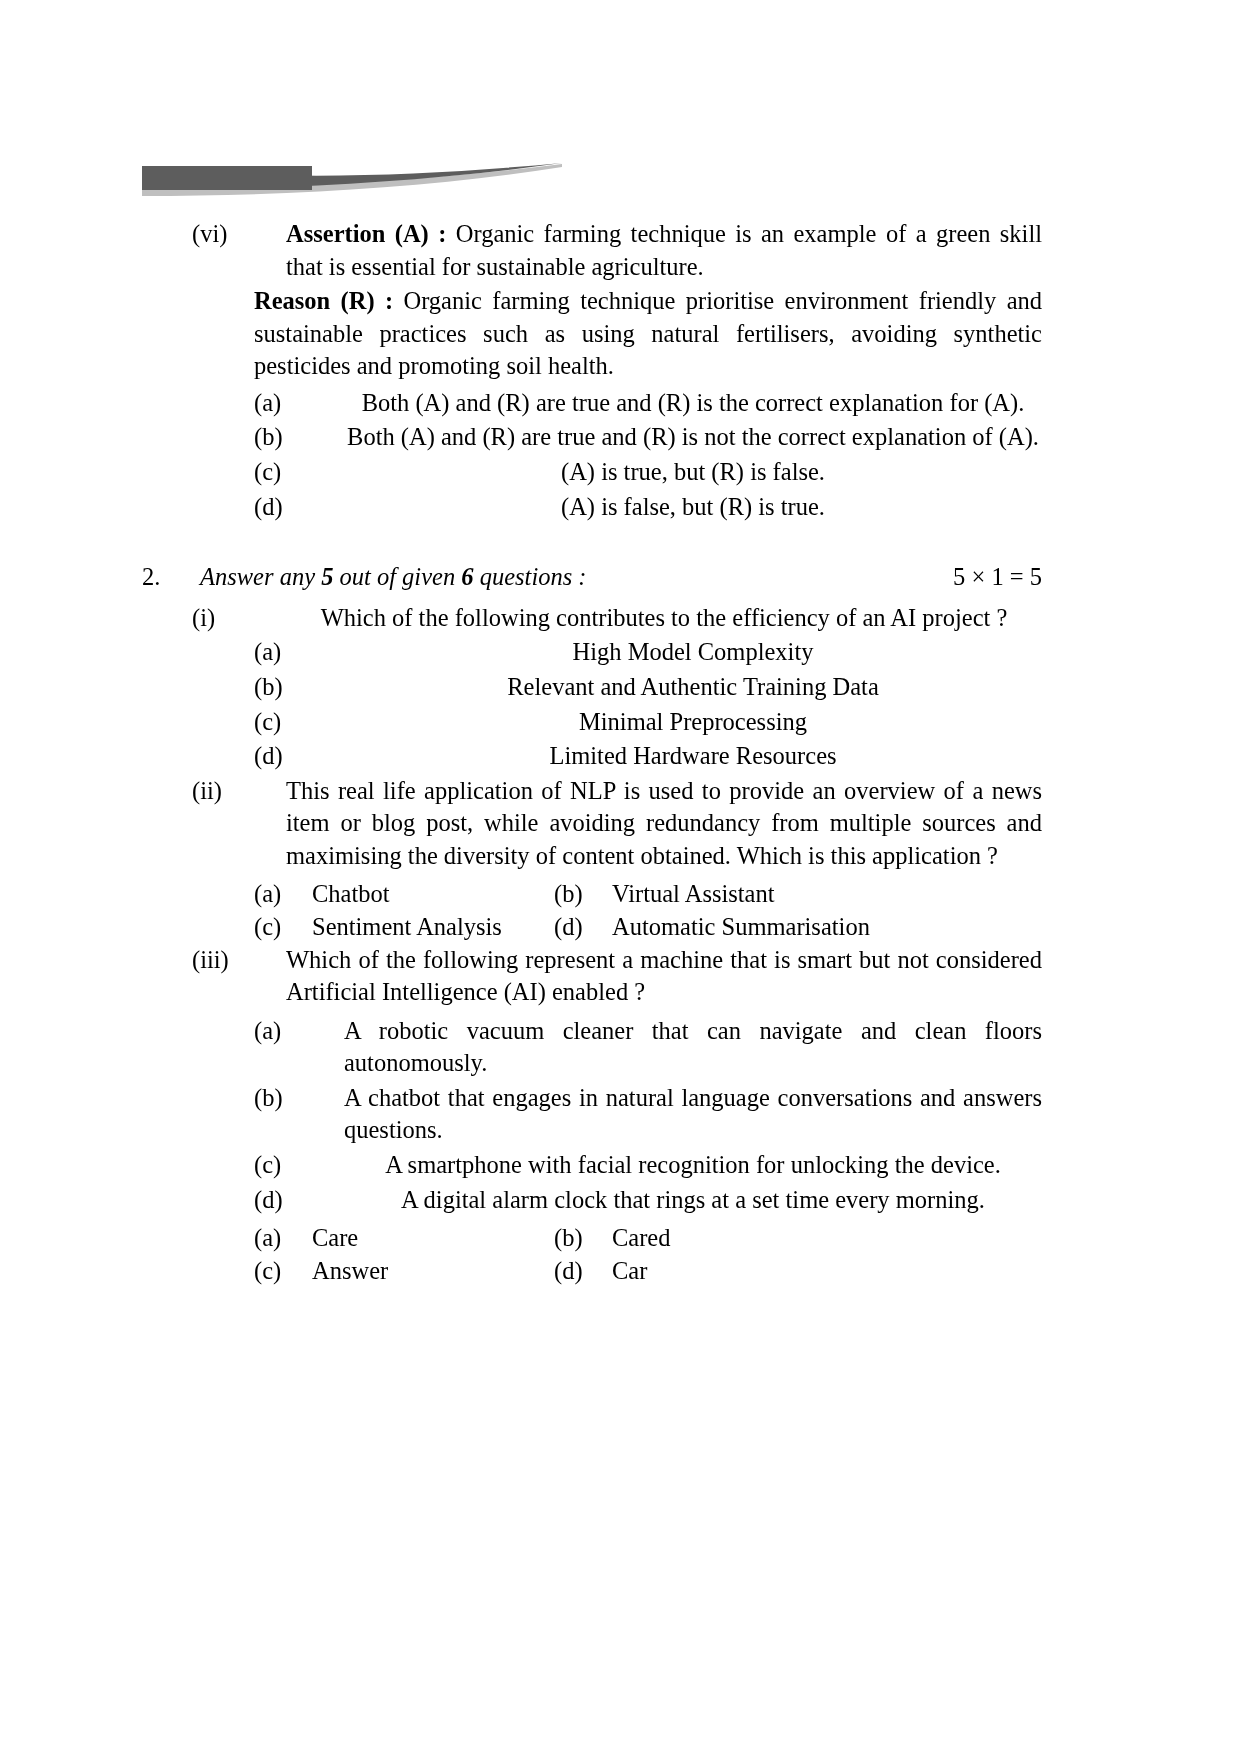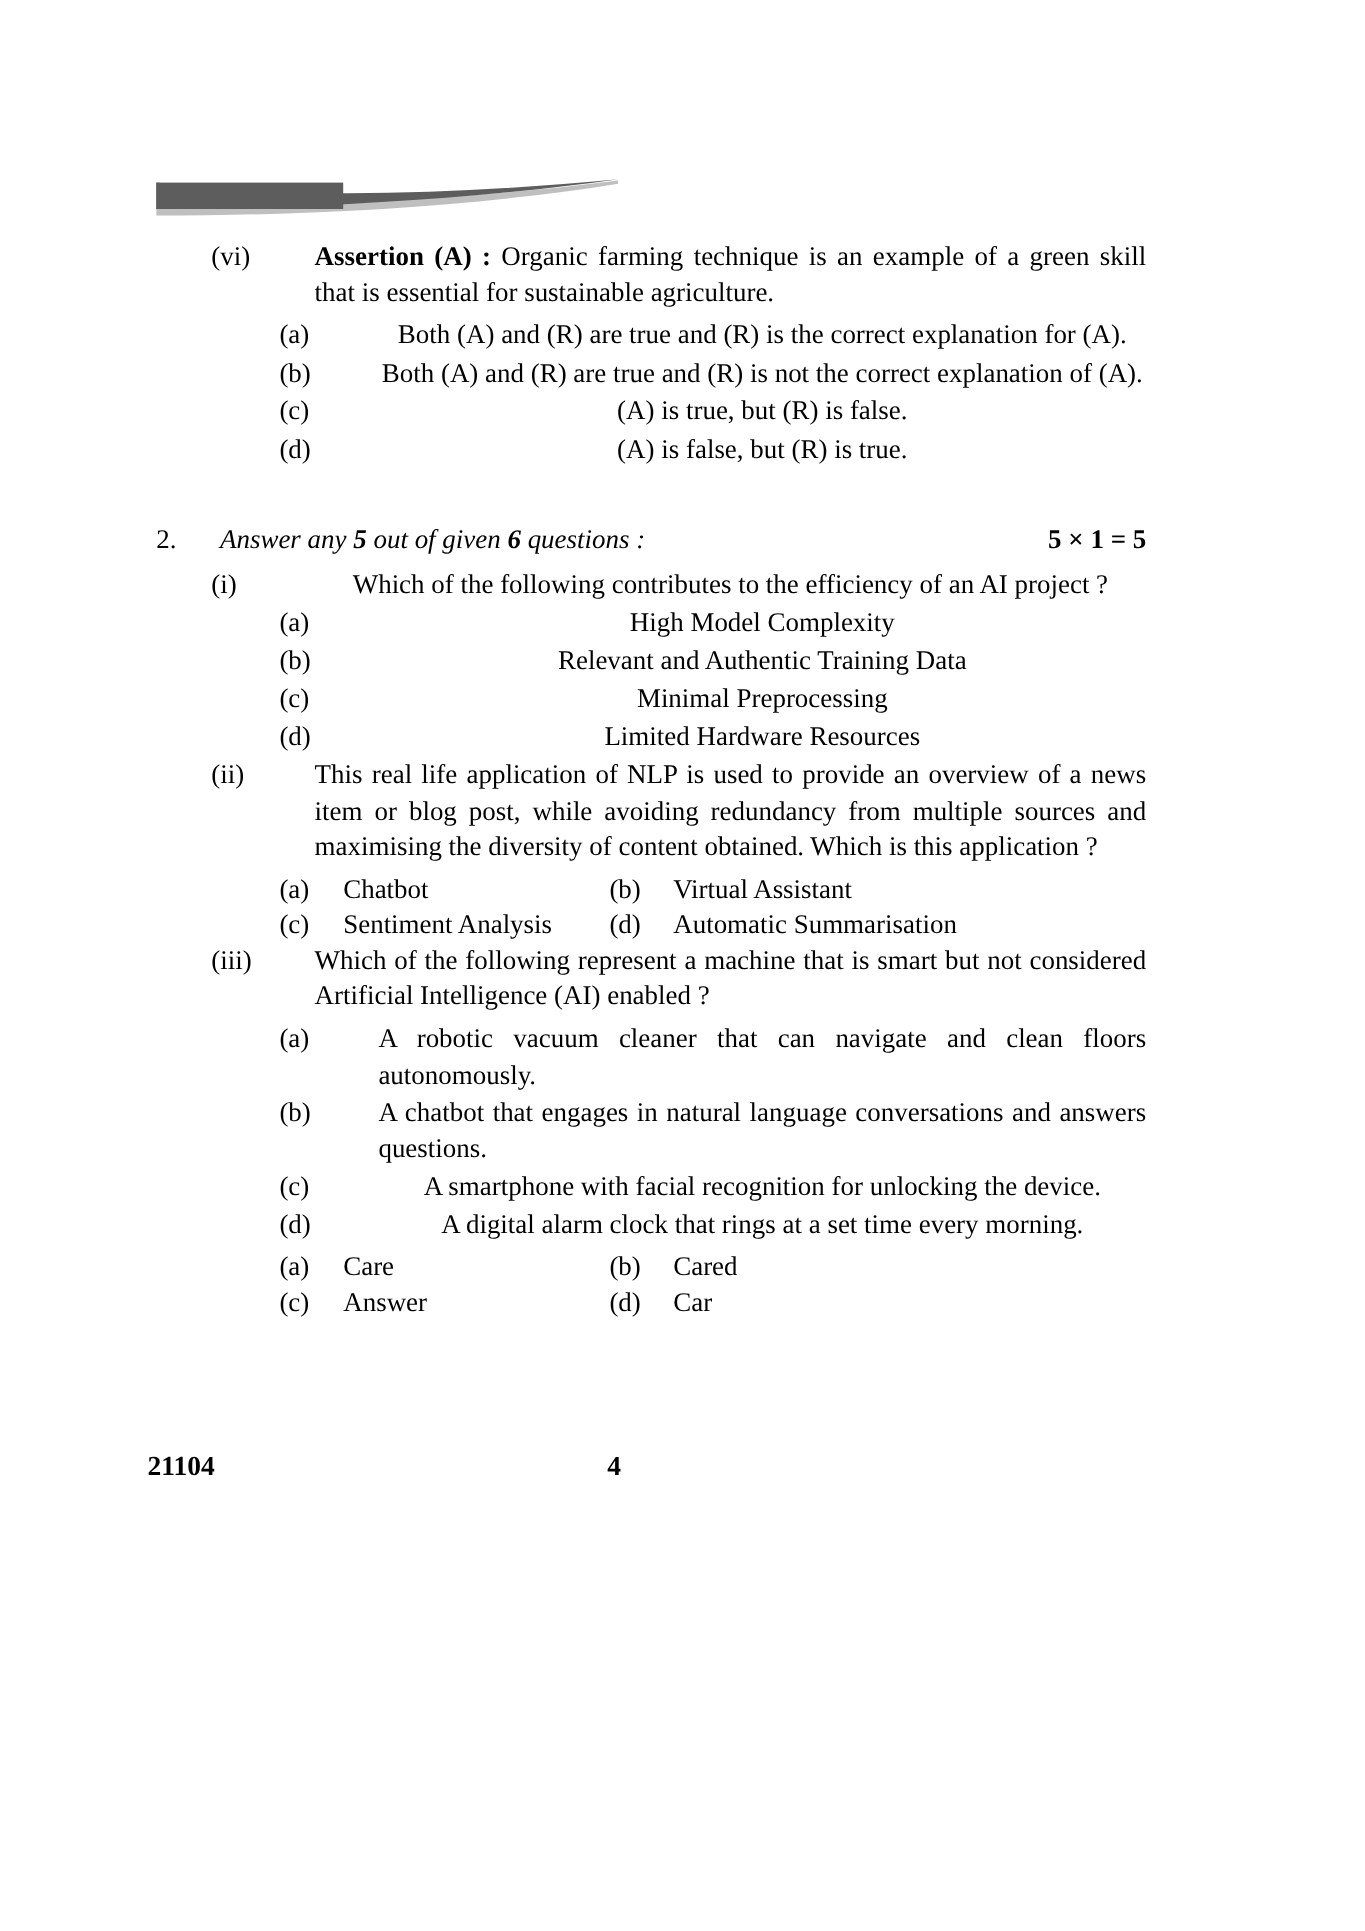--- a/index.html
+++ b/index.html
@@ -82,21 +82,21 @@
 
   
   .qnum-row {
     display: flex;
     align-items: baseline;
     margin-top: 38px;
     margin-bottom: 8px;
   }
   .qnum { width: 58px; flex: 0 0 auto; }
   .qtext { flex: 1 1 auto; font-style: italic; }
-  .marks { flex: 0 0 auto; font-weight: bold; white-space: nowrap; margin-top: 12px; }
+  .marks { flex: 0 0 auto; font-weight: normal; white-space: nowrap; }
 
   
   .two-col {
     display: flex;
     padding-left: 112px;
   }
   .two-col .cell {
     display: flex;
     align-items: flex-start;
   }
@@ -143,20 +143,23 @@
 
   <div class="content txt">
 
     <div class="lvl-roman">
       <div class="row">
         <span class="marker">(vi)</span>
         <span class="body"><span class="lead">Assertion (A) :</span> <span>Organic farming technique is an example of a green skill that is essential for sustainable agriculture.</span></span>
       </div>
     </div>
 
+    <div class="ar-block">
+      <div class="ar-row"><span class="lead">Reason  (R)  :</span> <span>Organic farming technique prioritise environment friendly and sustainable practices such as using natural fertilisers, avoiding synthetic pesticides and promoting soil health.</span></div>
+    </div>
 
     <div class="spacer-xs"></div>
 
     <div class="lvl-alpha">
       <div class="row">
         <span class="marker">(a)</span>
         <span class="body nojust">Both (A) and (R) are true and (R) is the correct explanation for (A).</span>
       </div>
       <div class="row">
         <span class="marker">(b)</span>
@@ -274,18 +277,14 @@
         <span>Answer</span>
       </span>
       <span class="cell c2">
         <span class="marker">(d)</span>
         <span>Car</span>
       </span>
     </div>
 
   </div>
 
-  <div class="footer">
-    <span class="code">21104</span>
-    <span class="pageno">4</span>
-  </div>
 
 </div>
 
 </body></html>

